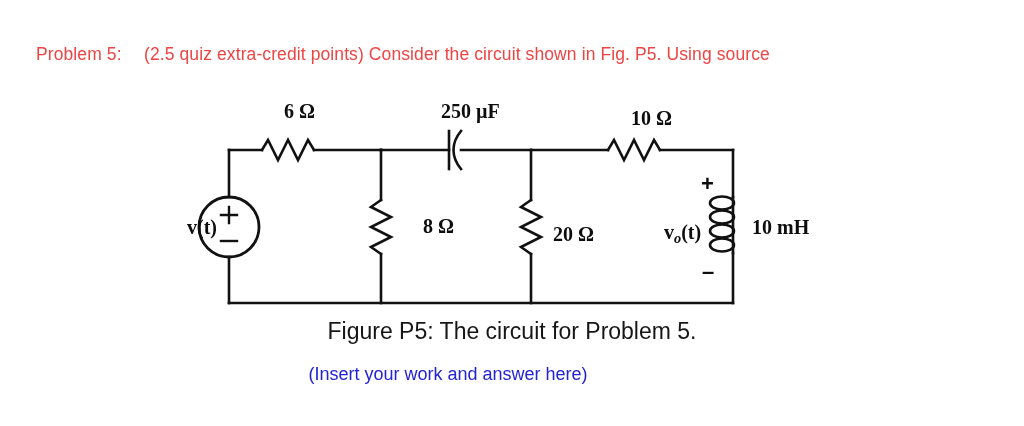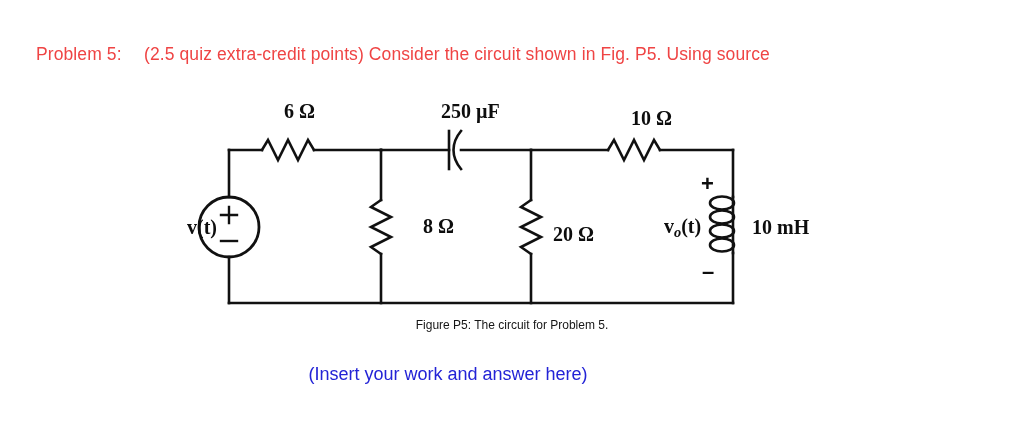--- a/index.html
+++ b/index.html
@@ -63,21 +63,21 @@
   .ctext.sz-lg { font-size: 20px; }
   .ctext.sz-sign { font-size: 22px; font-family: "Liberation Sans", sans-serif; font-weight: bold; }
 
   
   #figure-caption {
     position: absolute;
     left: 0;
     top: 318px;
     width: 1024px;
     text-align: center;
-    font-size: 12px;
+    font-size: 23px;
     color: #161616;
   }
   #insert-note {
     position: absolute;
     left: 0;
     top: 364px;
     width: 896px;
     text-align: center;
     font-size: 18px;
     color: #2323d6;
@@ -152,21 +152,21 @@
   <span class="ctext sz-lg" style="left:441px; top:5px;">250 µF</span>
 
   <span class="ctext sz-lg" style="left:612px; top:12px;margin-left:19px;">10 Ω</span>
 
   <span class="ctext sz-lg" style="left:143px; top:121px;margin-left:44px;">v(t)</span>
 
   <span class="ctext sz-lg" style="left:403px; top:120px;margin-left:20px;">8 Ω</span>
 
   <span class="ctext sz-lg" style="left:553px; top:120px;margin-top:8px;">20 Ω</span>
 
-  <span class="ctext sz-lg" style="left:664px; top:120px;"><span>v</span><span class="sub">o</span><span>(t)</span></span>
+  <span class="ctext sz-lg" style="left:664px; top:126px;"><span>v</span><span class="sub">o</span><span>(t)</span></span>
 
   <span class="ctext sz-lg" style="left:752px; top:121px;">10 mH</span>
 
   <span class="ctext sz-sign" style="left:701px; top:76px;">+</span>
 
   <span class="ctext sz-sign" style="left:702px; top:164px;">–</span>
 </div>
 
 <div id="figure-caption">Figure P5: The circuit for Problem 5.</div>
 <div id="insert-note">(Insert your work and answer here)</div>

